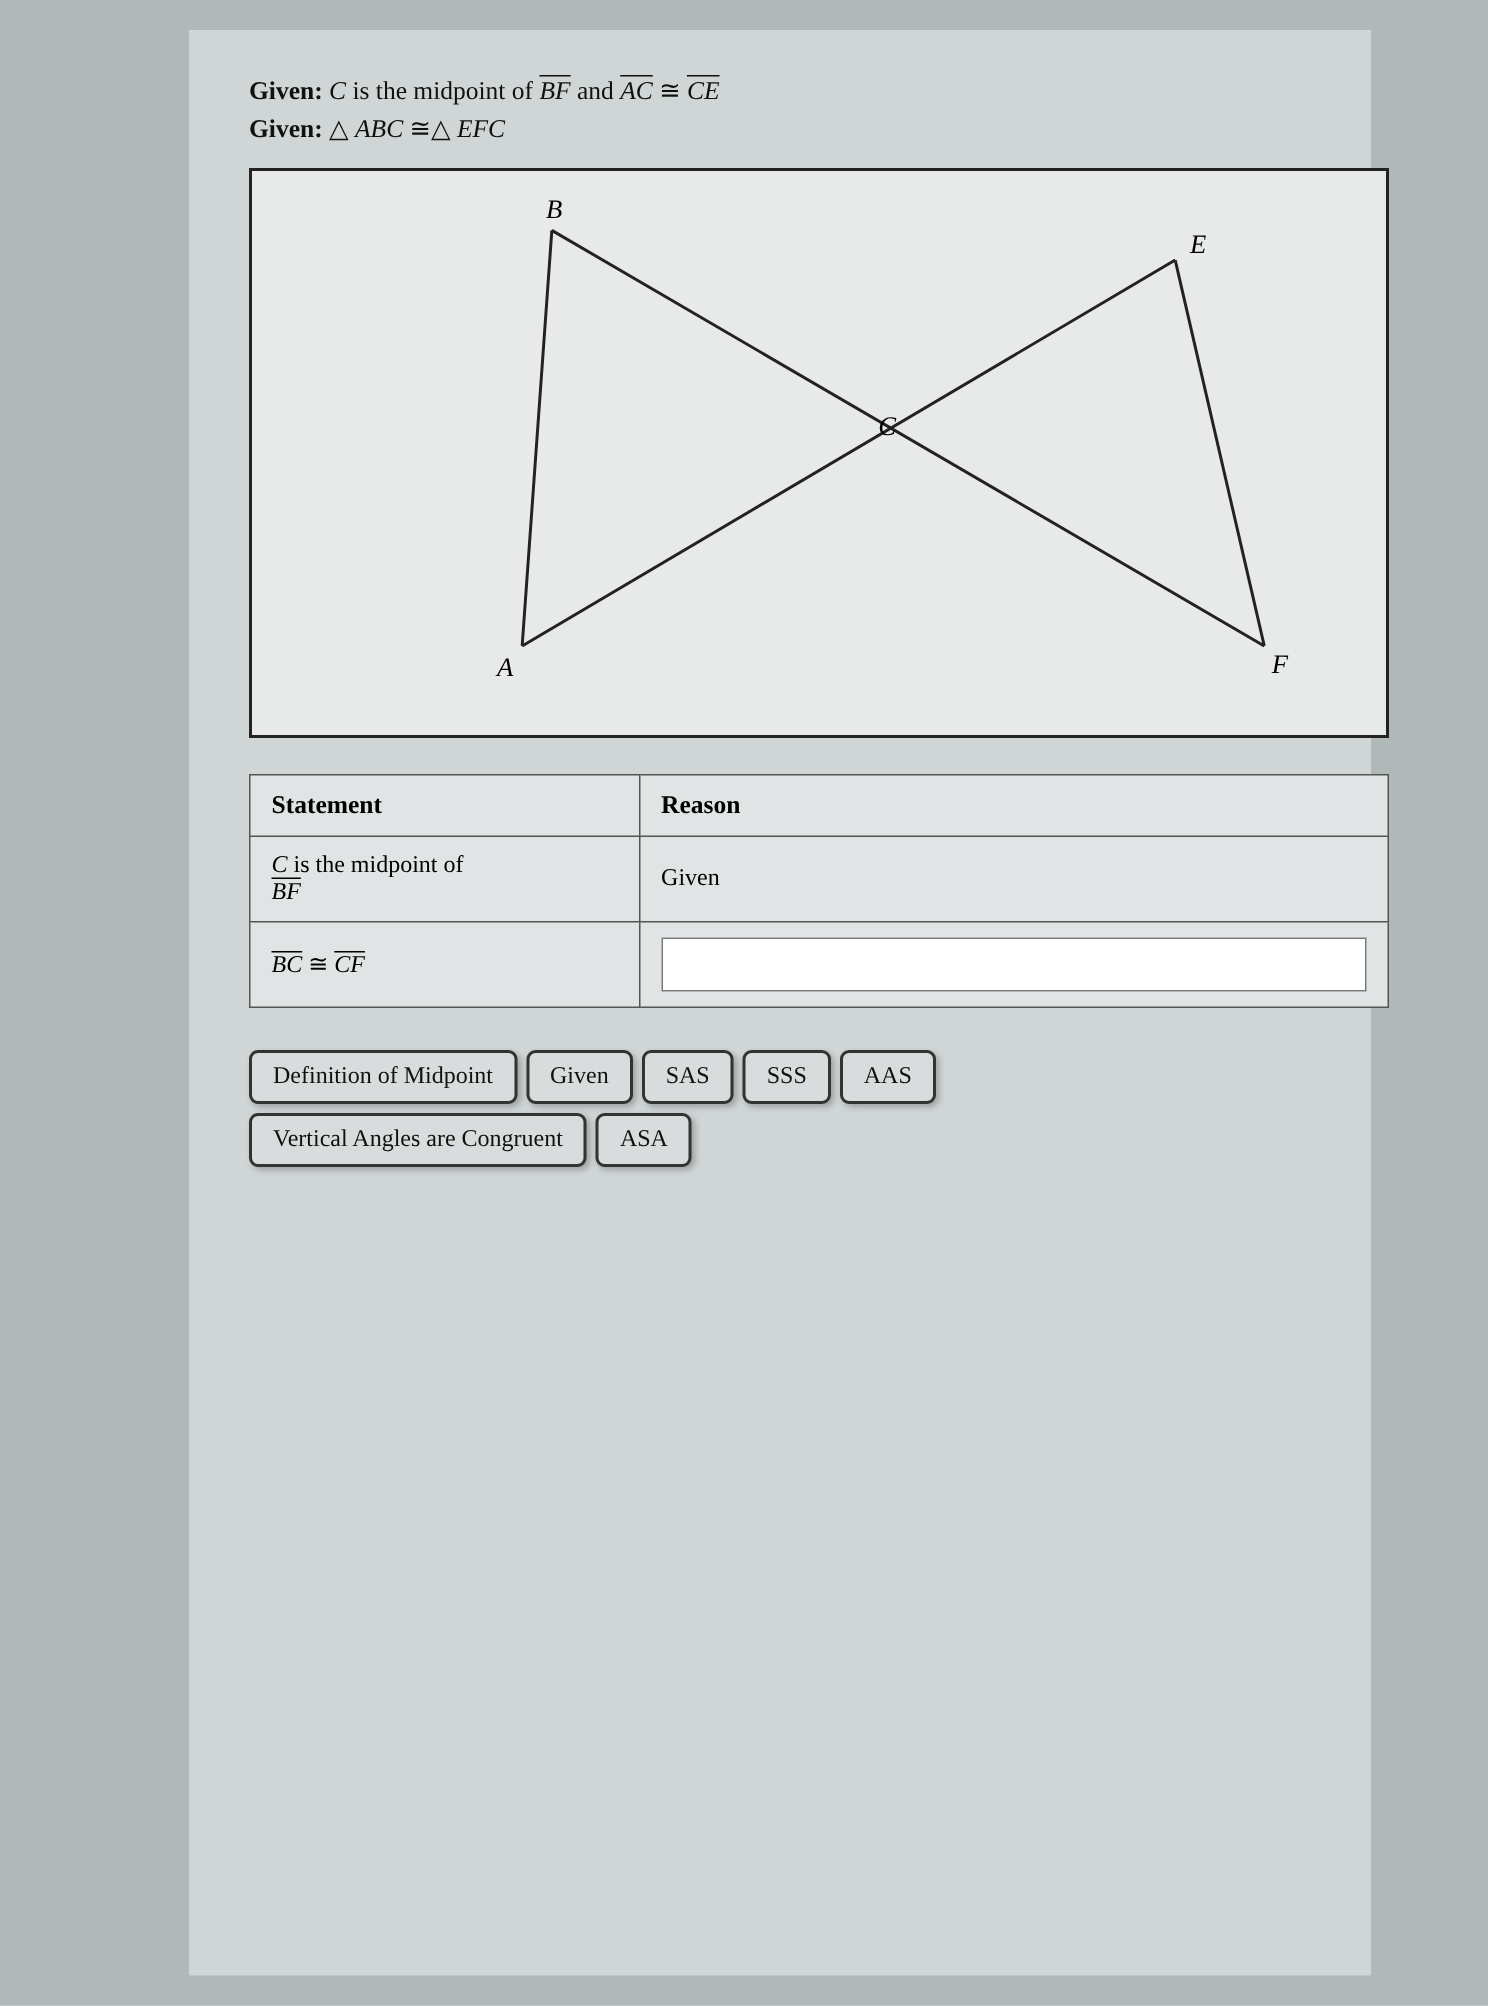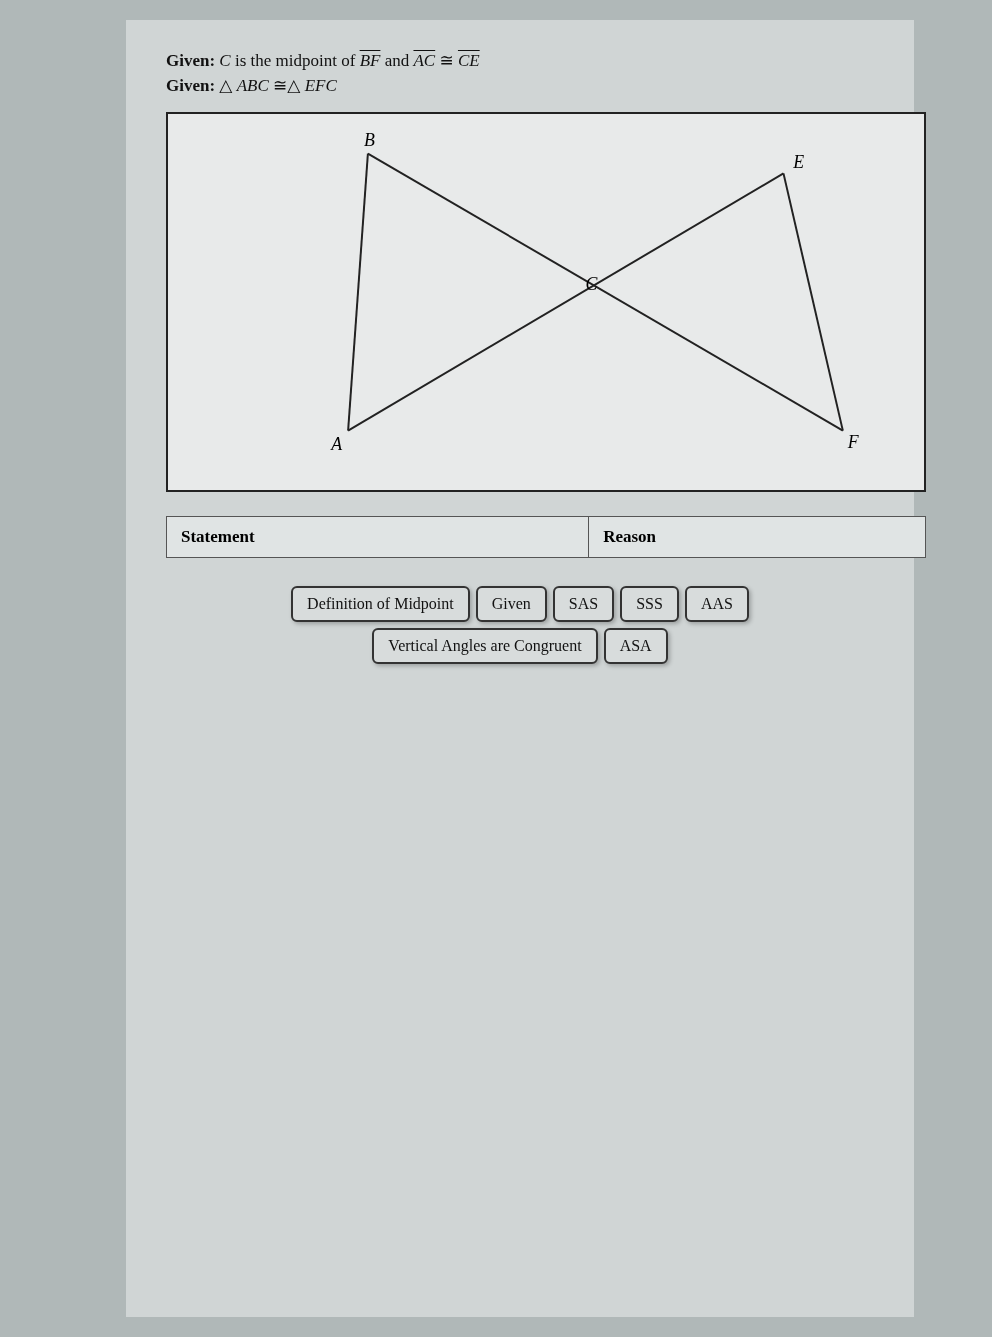--- a/index.html
+++ b/index.html
@@ -100,21 +100,20 @@
       display: flex;
       flex-direction: column;
       gap: 6px;
       margin-top: 6px;
     }
 
     .answer-row {
       display: flex;
       gap: 6px;
       flex-wrap: wrap;
-      justify-content: center;
     }
 
     .answer-btn {
       border: 2px solid #333;
       background: #d8dcdc;
       border-radius: 6px;
       padding: 7px 14px;
       font-size: 16px;
       font-family: 'Times New Roman', Times, serif;
       cursor: pointer;
@@ -161,21 +160,35 @@
 
   <table class="proof-table">
     <thead>
       <tr>
         <th>Statement</th>
         <th>Reason</th>
       </tr>
     </thead>
     <tbody>
 
-
+      <tr>
+        <td class="statement-cell">
+          <em>C</em> is the midpoint of<br><span class="overline"><em>BF</em></span>
+        </td>
+        <td class="reason-cell">Given</td>
+      </tr>
+
+      <tr>
+        <td class="statement-cell">
+          <span class="overline"><em>BC</em></span> ≅ <span class="overline"><em>CF</em></span>
+        </td>
+        <td class="reason-cell">
+          <input class="reason-input" type="text" value="" style="">
+        </td>
+      </tr>
 
 
 
     </tbody>
   </table>
 
   <div class="answer-buttons">
     <div class="answer-row">
       <button class="answer-btn">Definition of Midpoint</button>
       <button class="answer-btn">Given</button>

